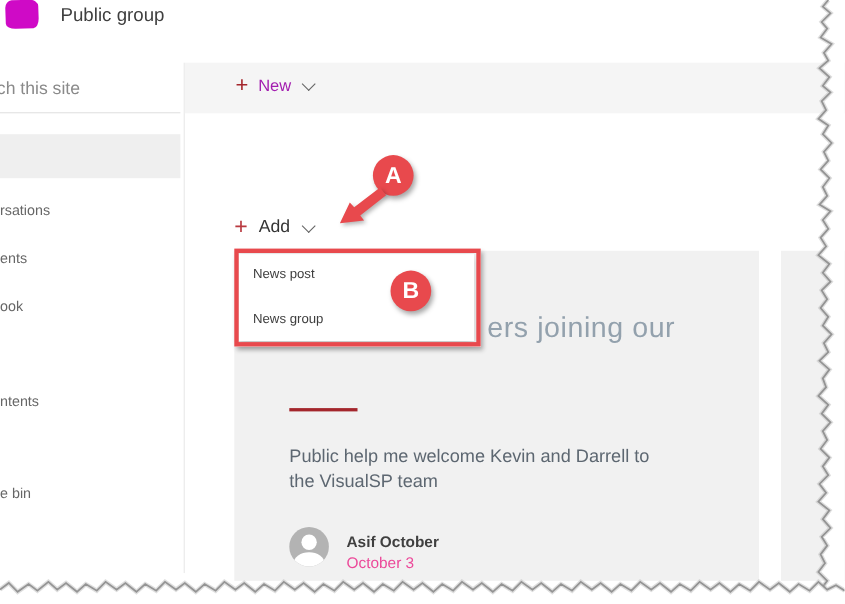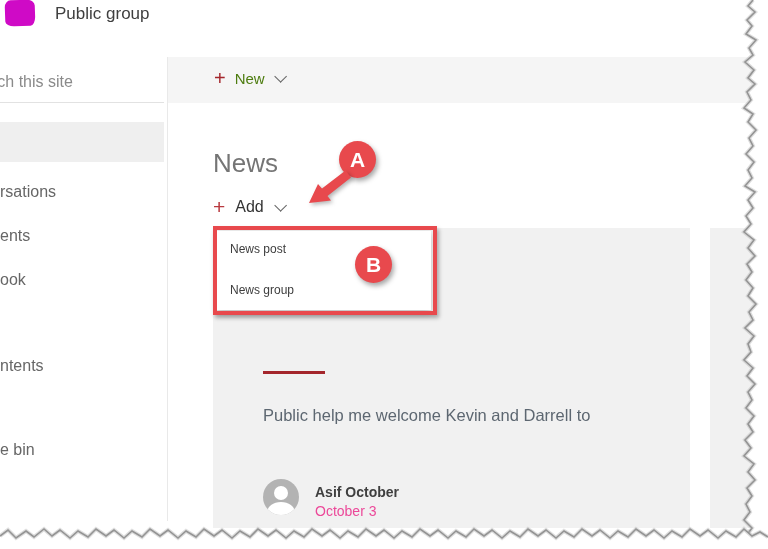--- a/index.html
+++ b/index.html
@@ -23,28 +23,28 @@
   
   .search-box {
     left:0; top:62px; width:164px; height:41px; border:0;
     border-bottom:1px solid #e2e2e2; outline:none;
     font-family:"Liberation Sans", sans-serif;
     font-size:16px; color:#8a8a8a; padding:0; text-indent:-8px;
     background:#fff;
   }
   .search-box::placeholder { color:#8a8a8a; opacity:1; }
   .nav-redaction { left:0; top:122px; width:164px; height:40px; background:#efefef; }
-  .nav-item { left:0; font-size:16px; color:#666; white-space:nowrap; cursor:pointer; }
+  .nav-item { left:0; font-size:13px; color:#666; white-space:nowrap; cursor:pointer; }
   .sidebar-divider { left:167px; top:57px; width:1px; height:464px; background:#e9e9e9; }
 
   
   .command-bar { left:168px; top:57px; width:600px; height:46px; background:#f5f5f5; }
   .cmd-new { left:46px; top:11px; display:flex; align-items:center; gap:9px; cursor:pointer; position:absolute; }
   .plus-maroon { color:#a4262c; font-size:20px; font-weight:400; line-height:20px; }
-  .cmd-label { font-size:15px; color:#4d7c0f; }
+  .cmd-label { font-size:15px; color:#a21caf; }
   .chev {
     width:9px; height:9px; border-right:1.5px solid #666; border-bottom:1.5px solid #666;
     transform:rotate(45deg) translateY(-3px); display:inline-block;
   }
 
   
   .news-heading { left:213px; top:148px; font-size:26px; color:#757575; }
   .add-row { left:213px; top:197px; display:flex; align-items:center; gap:10px; cursor:pointer; position:absolute; }
   .plus-red { color:#b93a40; font-size:21px; line-height:20px; }
   .add-label { font-size:16px; color:#333; }
@@ -120,31 +120,32 @@
   <div class="abs sidebar-divider"></div>
 
   <div class="abs command-bar">
     <div class="cmd-new">
       <span class="plus-maroon">+</span>
       <span class="cmd-label">New</span>
       <span class="chev"></span>
     </div>
   </div>
 
-  <div class="abs news-heading">News</div>
   <div class="add-row">
     <span class="plus-red">+</span>
     <span class="add-label">Add</span>
     <span class="chev"></span>
   </div>
 
   <div class="abs card1"></div>
   <div class="abs card2"></div>
+  <div class="abs card-title title-l1">ers joining our</div>
   <div class="abs card-divider"></div>
   <div class="abs body-line body-l1">Public help me welcome Kevin and Darrell to</div>
+  <div class="abs body-line body-l2">the VisualSP team</div>
   <div class="abs avatar">
     <span class="head"></span>
     <span class="shoulders"></span>
   </div>
   <div class="abs author-name">Asif October</div>
   <div class="abs author-date">October 3</div>
 
   <div class="abs dropdown"></div>
   <div class="abs dd-item dd-item-1">News post</div>
   <div class="abs dd-item dd-item-2">News group</div>

